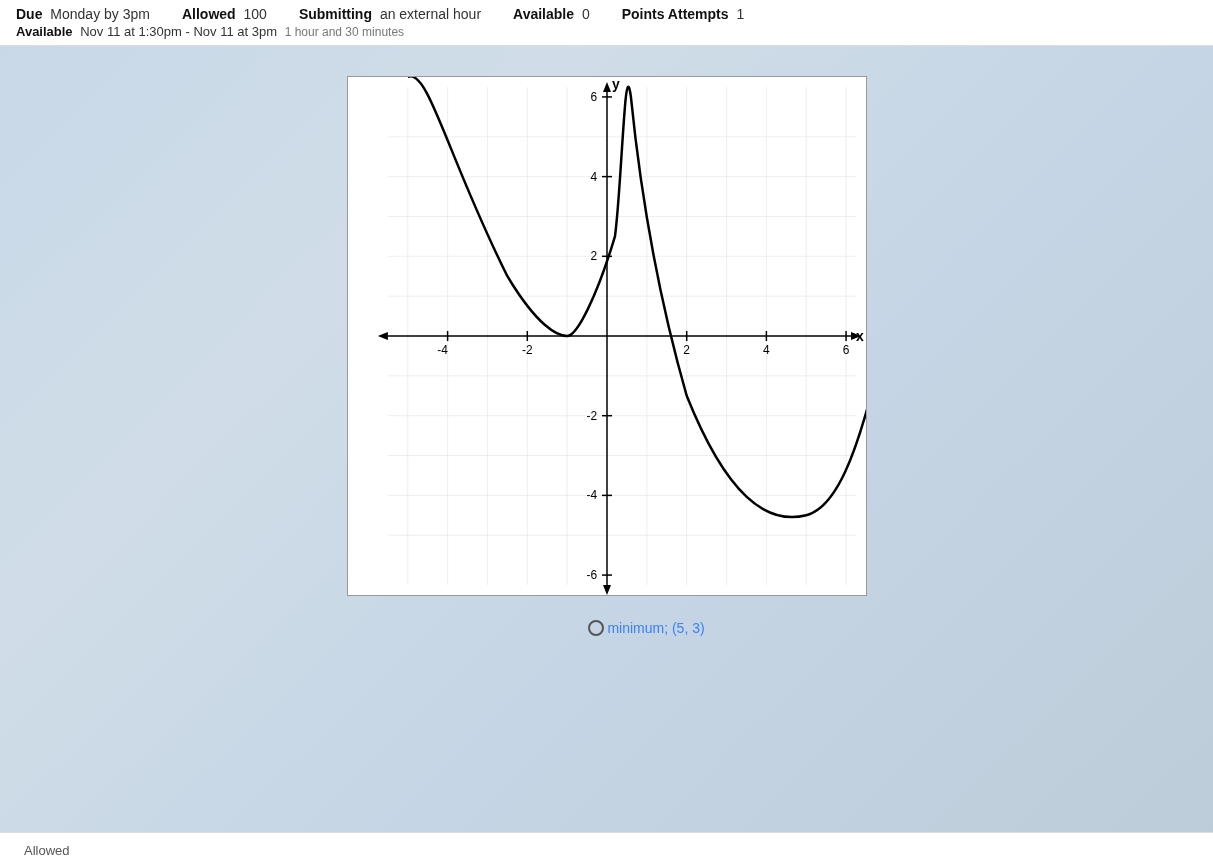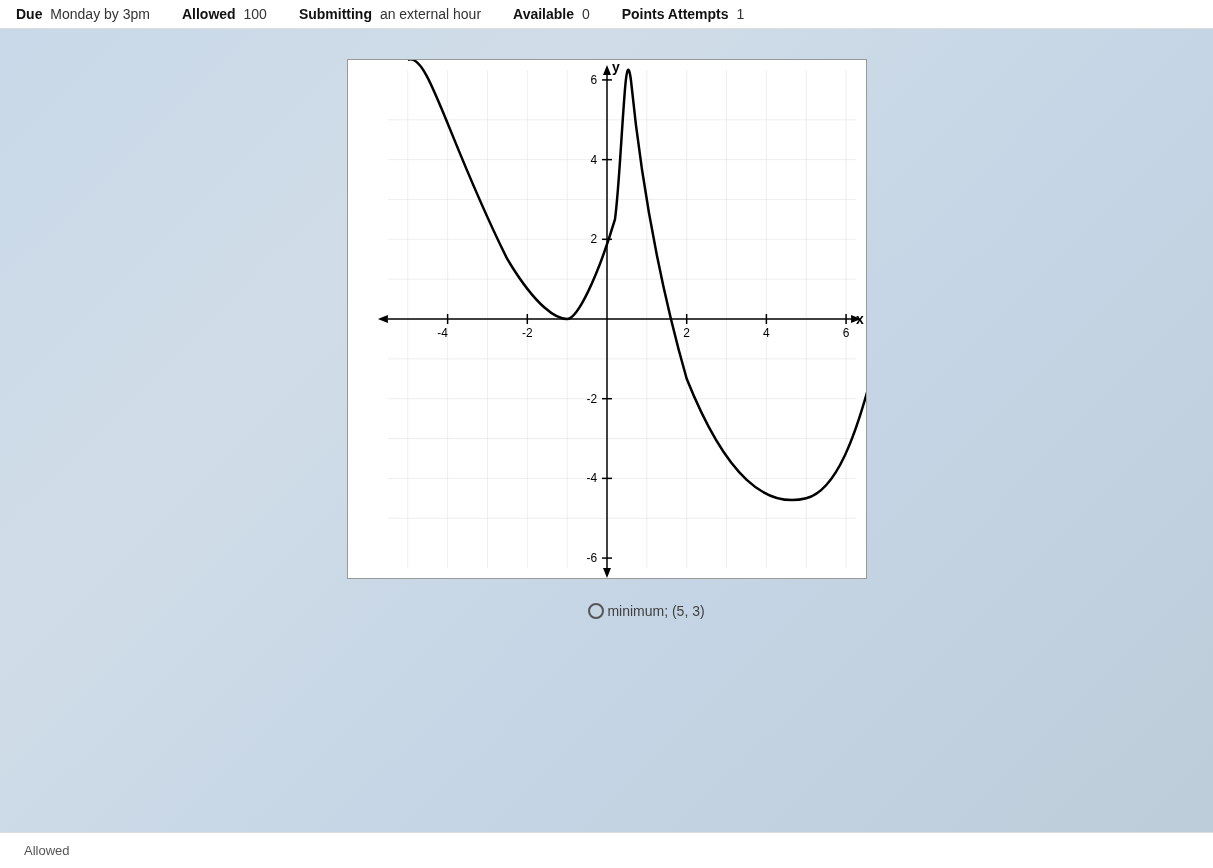--- a/index.html
+++ b/index.html
@@ -70,21 +70,21 @@
       height: 100%;
     }
 
     .radio-option {
       display: flex;
       align-items: center;
       gap: 3px;
       margin-top: 24px;
       margin-left: 80px;
       font-size: 14px;
-      color: #404040;
+      color: #3b82f6;
     }
 
     .radio-circle {
       width: 16px;
       height: 16px;
       border: 2px solid #555;
       border-radius: 50%;
       display: inline-block;
       flex-shrink: 0;
     }
@@ -129,20 +129,25 @@
       <span class="header-value">an external hour</span>
     </span>
     <span>
       <span class="header-label">Available</span>
       <span class="header-value">0</span>
     </span>
     <span>
       <span class="header-label">Points Attempts</span>
       <span class="header-value">1</span>
     </span>
+  </div>
+  <div class="header-row2">
+    <span class="header-label">Available</span>
+    <span class="header-value">Nov 11 at 1:30pm - Nov 11 at 3pm</span>
+    <span class="header-value" style="font-size:12px; color:#777;">1 hour and 30 minutes</span>
   </div>
 </div>
 
 <div class="main-content">
 
   <div class="graph-container">
     <svg class="graph-svg" viewBox="0 0 520 520" xmlns="http://www.w3.org/2000/svg">
 
       <rect width="520" height="520" fill="white"></rect>
 

